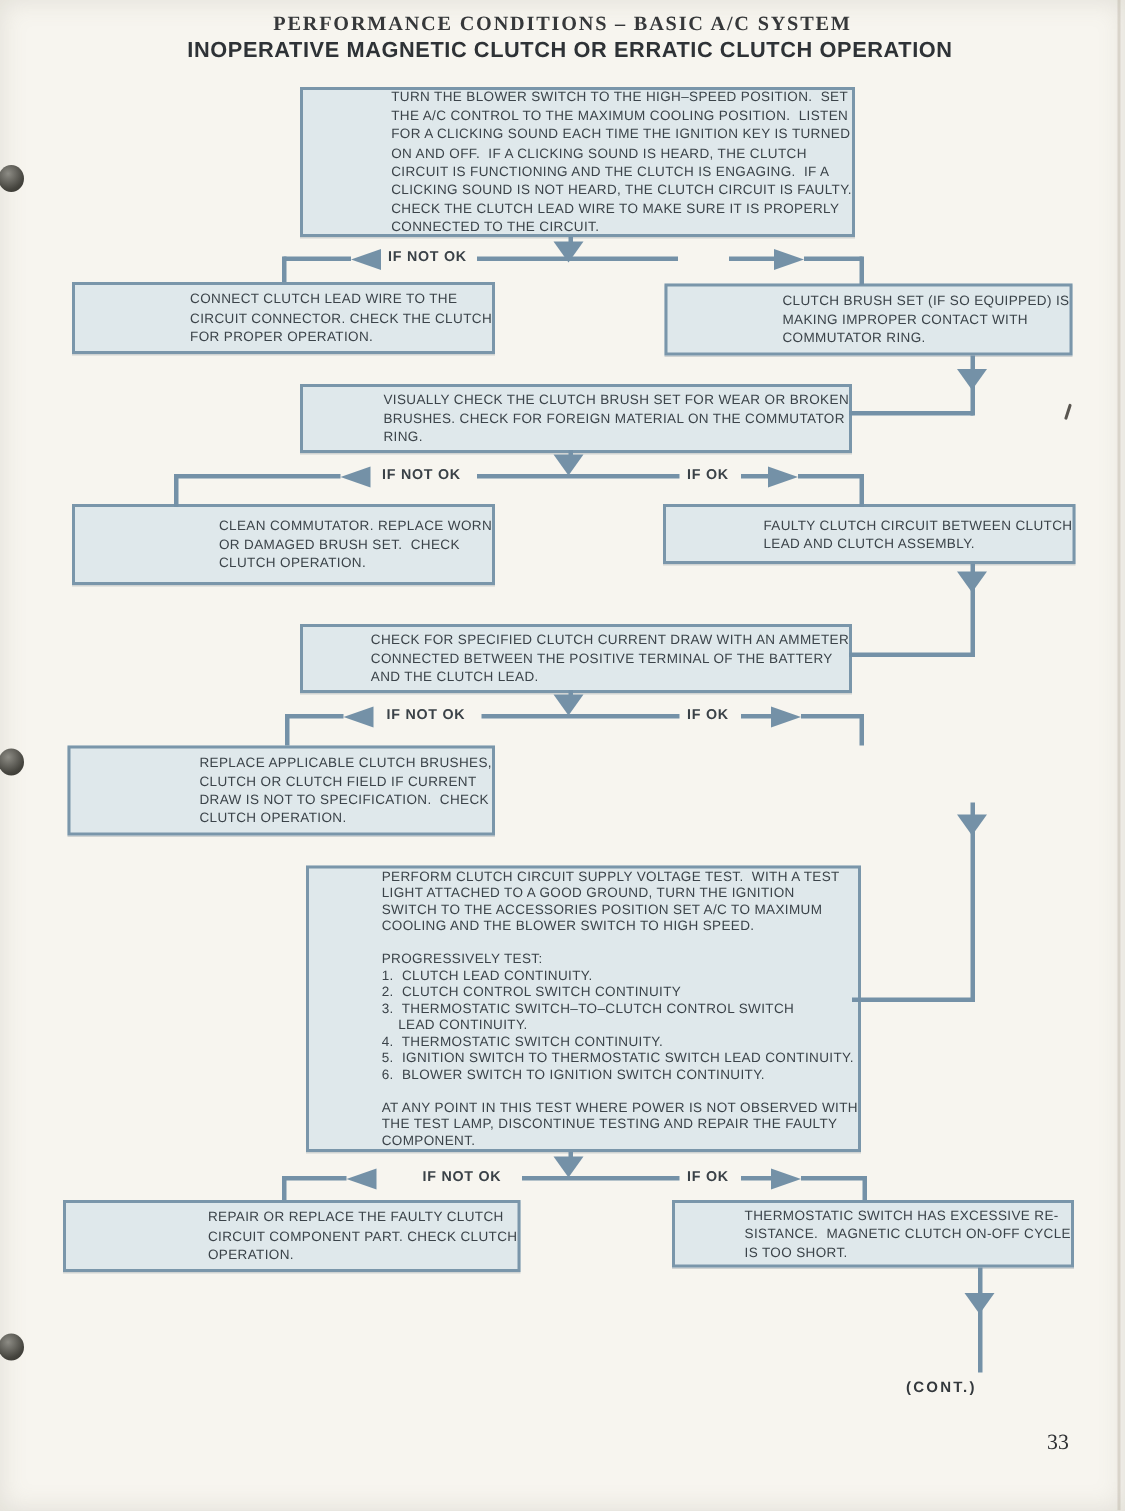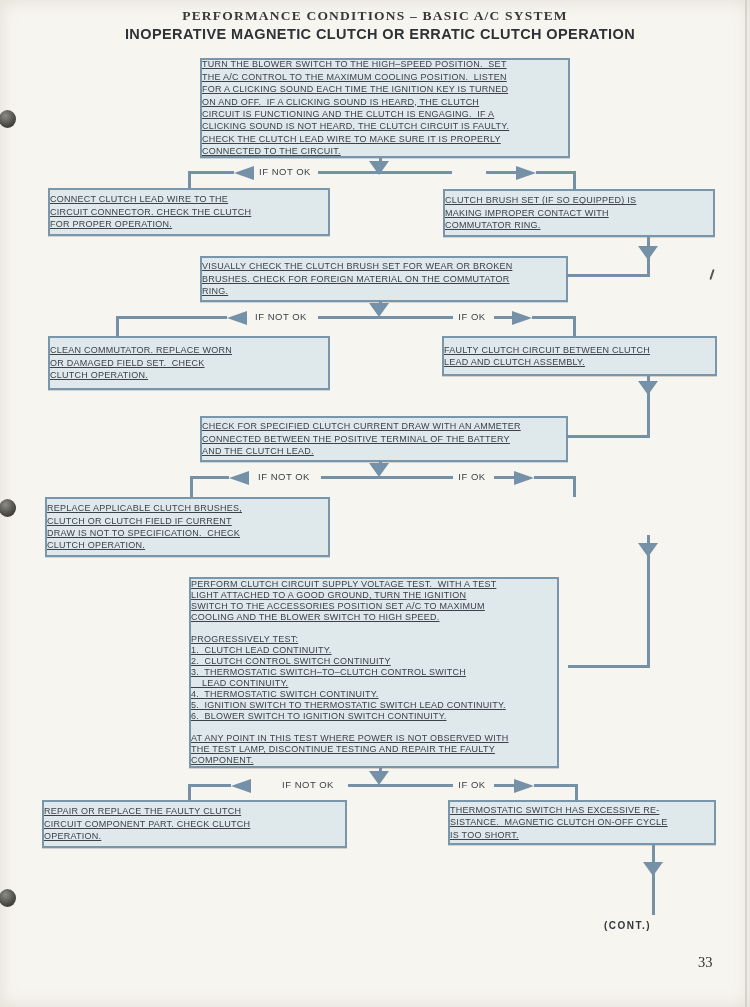--- a/index.html
+++ b/index.html
@@ -18,37 +18,36 @@
     font-family:"Liberation Serif",serif;font-size:13.5px;letter-spacing:1.2px;
     color:#36383a;font-weight:600;
   }
   .title{
     position:absolute;left:0;top:26px;width:760px;text-align:center;
     font-size:14.5px;font-weight:bold;letter-spacing:.4px;color:#2e3236;
   }
   .fbox{
     position:absolute;background:var(--box-fill);
     border:2.5px solid var(--box-border);box-sizing:border-box;
-    display:flex;align-items:center;justify-content:flex-start;
+    display:flex;align-items:center;justify-content:flex-end;
     box-shadow:0 1px 0 rgba(90,110,125,.25);
-    text-decoration:underline;
   }
   .fbox-text{
     white-space:pre-wrap;font-size:9px;line-height:12.4px;
     letter-spacing:.25px;color:var(--text);font-weight:500;
   }
   .fbox-text.dense{line-height:11px;}
   .hline,.vline{position:absolute;background:var(--connector);}
   .hline{height:3px;} .vline{width:3px;}
   .arr{position:absolute;width:0;height:0;}
   .arr.down{border-left:10px solid transparent;border-right:10px solid transparent;border-top:14px solid var(--connector);}
   .arr.left{border-top:7px solid transparent;border-bottom:7px solid transparent;border-right:20px solid var(--connector);}
   .arr.right{border-top:7px solid transparent;border-bottom:7px solid transparent;border-left:20px solid var(--connector);}
   .blabel{
-    position:absolute;font-size:9.5px;font-weight:normal;letter-spacing:.5px;
+    position:absolute;font-size:9.5px;font-weight:bold;letter-spacing:.5px;
     color:#3a4147;text-align:center;line-height:12px;
   }
   .cont{
     position:absolute;left:604px;top:920px;width:100px;
     font-size:10px;font-weight:bold;letter-spacing:1.5px;color:#33383c;
   }
   .pageno{
     position:absolute;left:698px;top:954px;width:40px;
     font-family:"Liberation Serif",serif;font-size:14.5px;color:#2f3133;
   }
@@ -93,39 +92,39 @@
 CIRCUIT CONNECTOR. CHECK THE CLUTCH
 FOR PROPER OPERATION.</div>
   </div>
   <div class="fbox" style="left:200px;top:256px;width:368px;height:46px">
     <div class="fbox-text">VISUALLY CHECK THE CLUTCH BRUSH SET FOR WEAR OR BROKEN
 BRUSHES. CHECK FOR FOREIGN MATERIAL ON THE COMMUTATOR
 RING.</div>
   </div>
   <div class="fbox" style="left:48px;top:336px;width:282px;height:54px">
     <div class="fbox-text">CLEAN COMMUTATOR. REPLACE WORN
-OR DAMAGED FIELD SET.  CHECK
+OR DAMAGED BRUSH SET.  CHECK
 CLUTCH OPERATION.</div>
   </div>
   <div class="fbox" style="left:442px;top:336px;width:275px;height:40px">
     <div class="fbox-text">FAULTY CLUTCH CIRCUIT BETWEEN CLUTCH
 LEAD AND CLUTCH ASSEMBLY.</div>
   </div>
   <div class="fbox" style="left:200px;top:416px;width:368px;height:46px">
     <div class="fbox-text">CHECK FOR SPECIFIED CLUTCH CURRENT DRAW WITH AN AMMETER
 CONNECTED BETWEEN THE POSITIVE TERMINAL OF THE BATTERY
 AND THE CLUTCH LEAD.</div>
   </div>
   <div class="fbox" style="left:45px;top:497px;width:285px;height:60px">
     <div class="fbox-text">REPLACE APPLICABLE CLUTCH BRUSHES,
 CLUTCH OR CLUTCH FIELD IF CURRENT
 DRAW IS NOT TO SPECIFICATION.  CHECK
 CLUTCH OPERATION.</div>
   </div>
-  <div class="fbox" style="left:189px;top:577px;width:370px;height:191px">
+  <div class="fbox" style="left:204px;top:577px;width:370px;height:191px">
     <div class="fbox-text dense">PERFORM CLUTCH CIRCUIT SUPPLY VOLTAGE TEST.  WITH A TEST
 LIGHT ATTACHED TO A GOOD GROUND, TURN THE IGNITION
 SWITCH TO THE ACCESSORIES POSITION SET A/C TO MAXIMUM
 COOLING AND THE BLOWER SWITCH TO HIGH SPEED.
 
 PROGRESSIVELY TEST:
 1.  CLUTCH LEAD CONTINUITY.
 2.  CLUTCH CONTROL SWITCH CONTINUITY
 3.  THERMOSTATIC SWITCH–TO–CLUTCH CONTROL SWITCH
     LEAD CONTINUITY.

